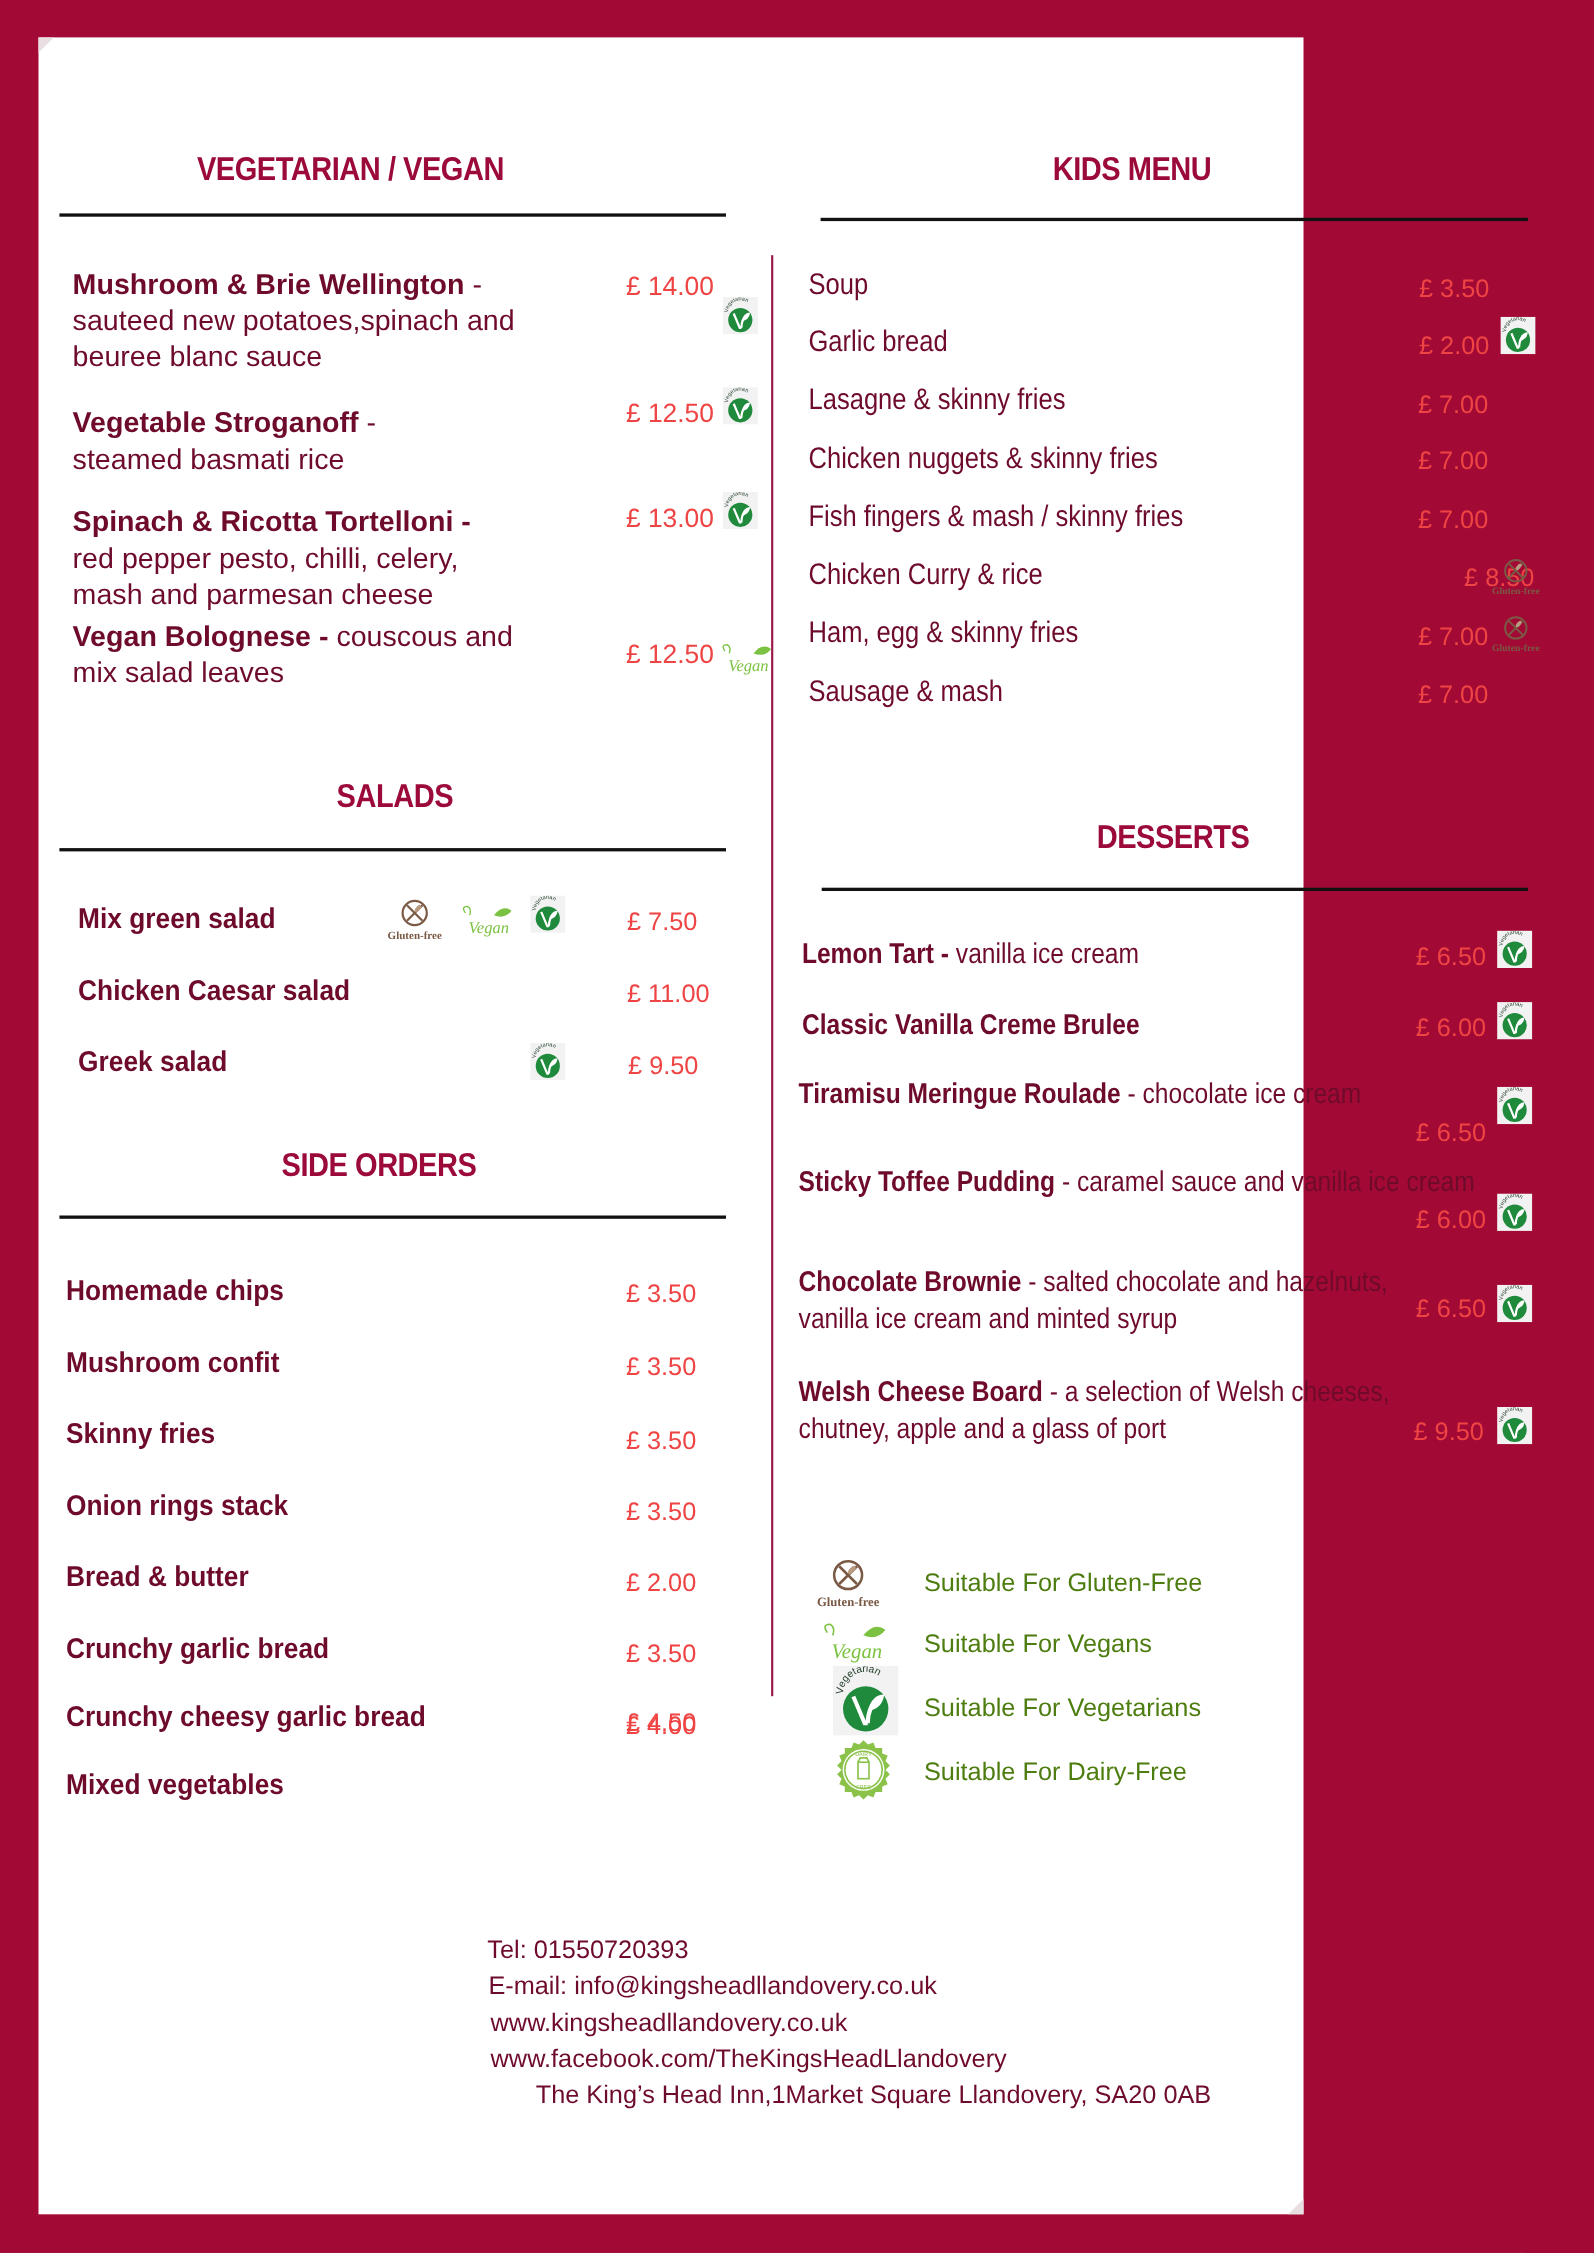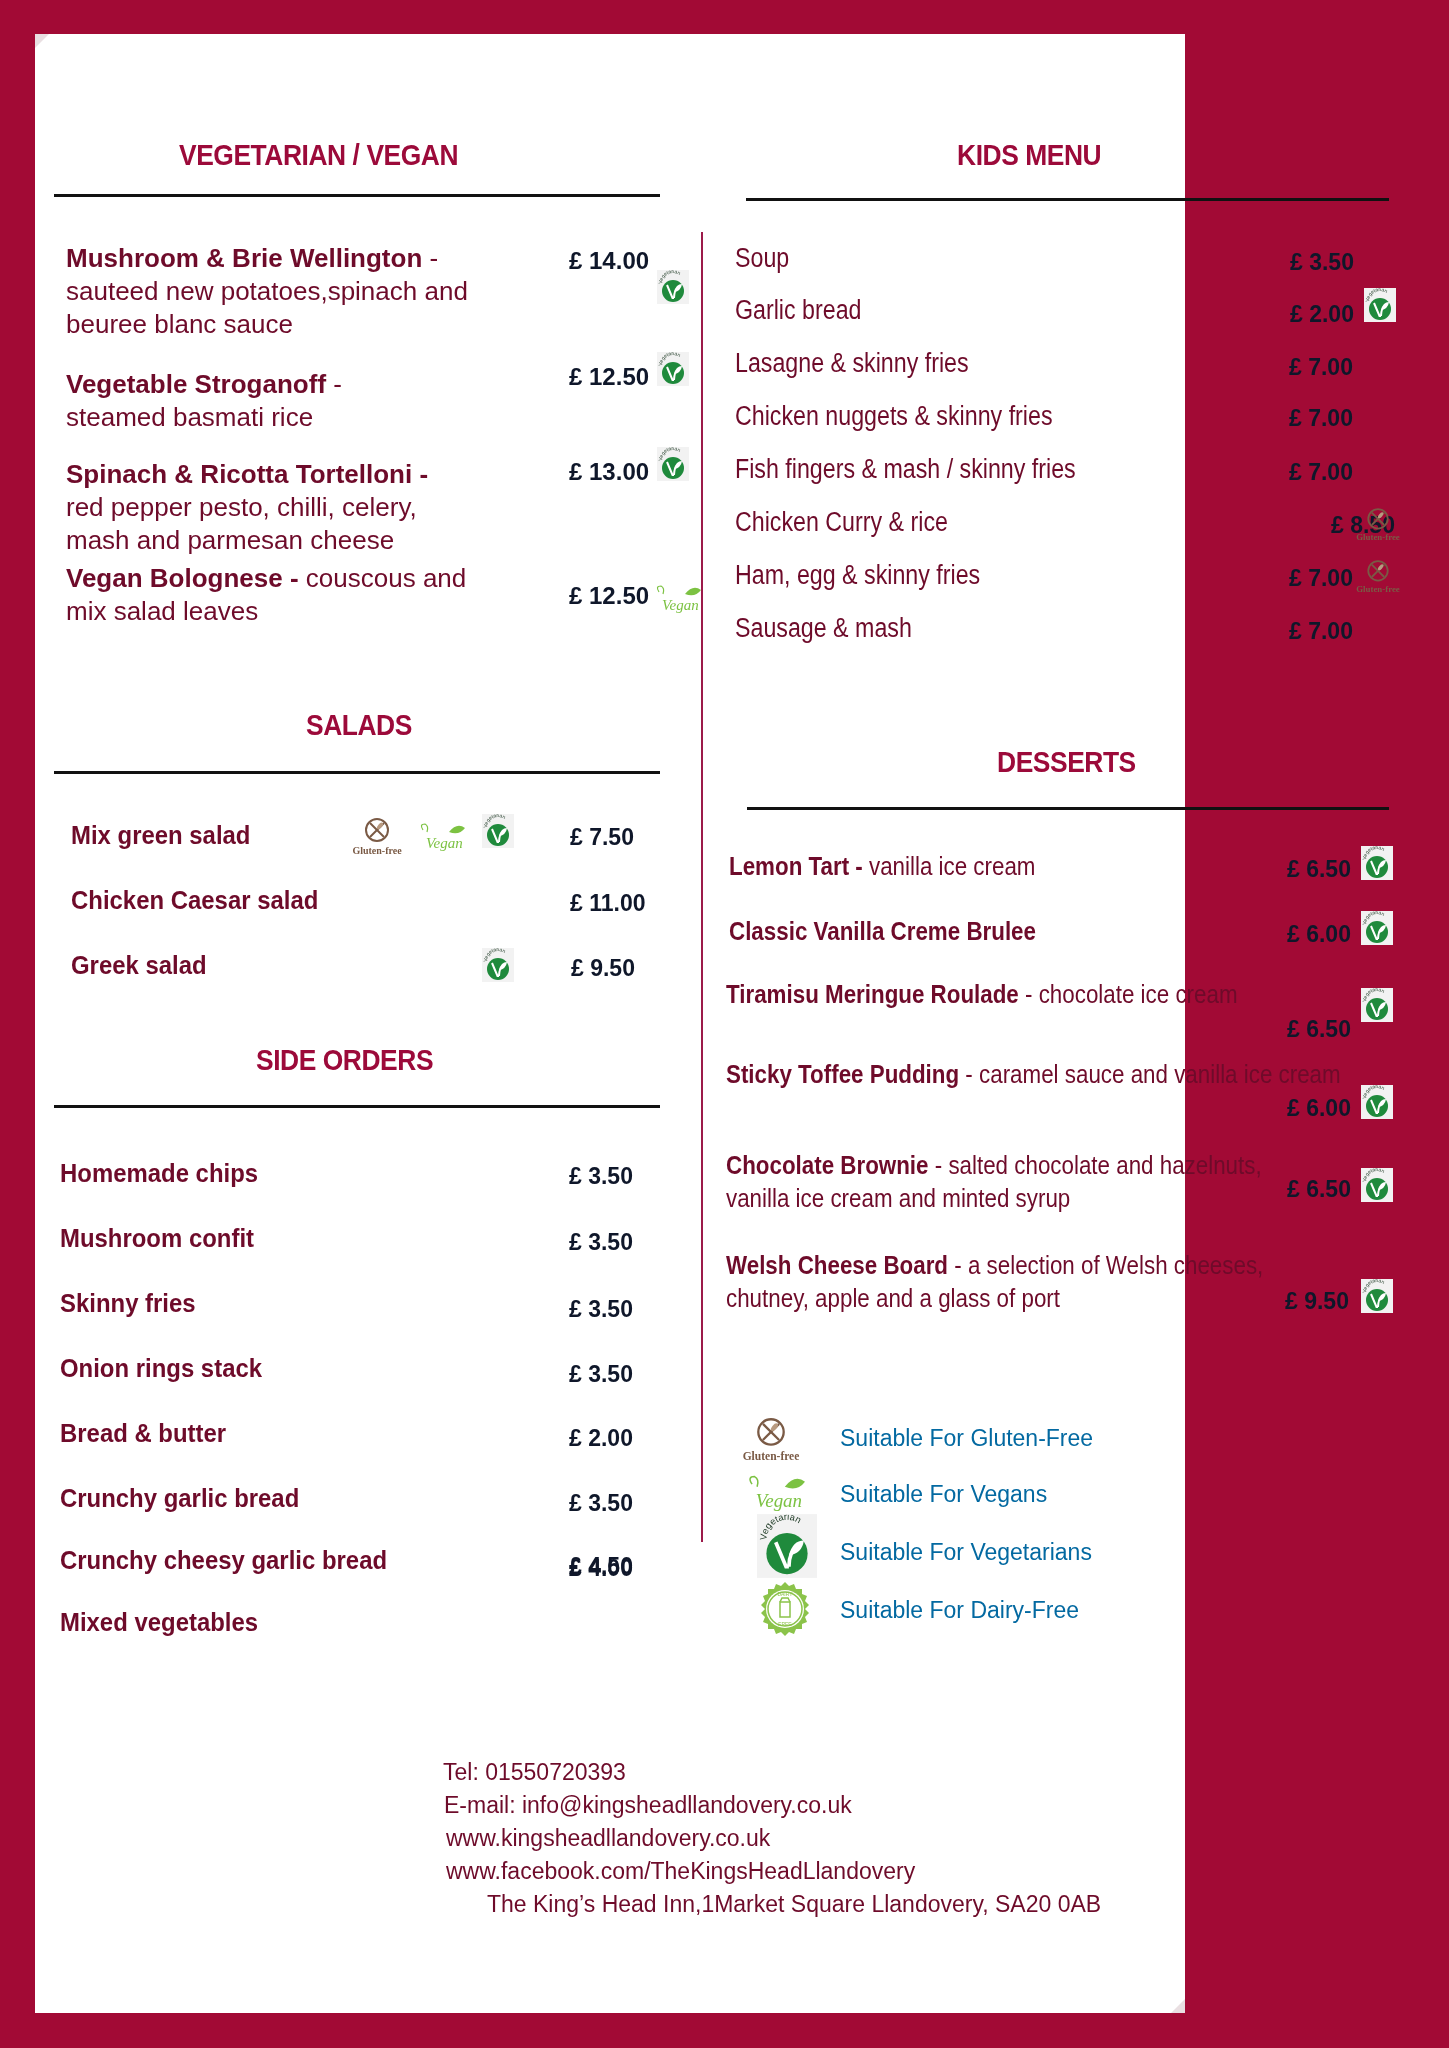--- a/index.html
+++ b/index.html
@@ -14,36 +14,36 @@
   .corner-br { right: 0; bottom: 0; border-bottom: 14px solid #e9dfe2; border-left: 14px solid transparent; }
   .heading {
     position: absolute; color: #9c0a3a; font-weight: bold; font-size: 30px;
     letter-spacing: -0.5px; transform: scaleX(0.88); transform-origin: left top; white-space: nowrap;
   }
   .rule { position: absolute; height: 3px; background: #111; }
   .vdivider { position: absolute; left: 701px; top: 232px; width: 2px; height: 1310px; background: #9c1a4a; }
 
   .item-name { color: #6e0b2a; font-weight: bold; }
   .item-desc { color: #6e0b2a; font-weight: normal; }
-  .price { position: absolute; color: #0f172a; font-weight: bold; white-space: nowrap; }
+  .price { position: absolute; color: #ef4444; font-weight: normal; white-space: nowrap; }
 
   .veg-block { position: absolute; font-size: 26px; line-height: 33px; color: #6e0b2a; width: 470px; }
   .salad-name, .side-name { position: absolute; font-size: 26px; font-weight: bold; color: #6e0b2a; white-space: nowrap; transform: scaleX(0.92); transform-origin: left top; }
   .kids-name { position: absolute; font-size: 27px; color: #6e0b2a; white-space: nowrap; transform: scaleX(0.86); transform-origin: left top; }
   .dessert { position: absolute; font-size: 26px; line-height: 33px; color: #6e0b2a; white-space: nowrap; transform: scaleX(0.86); transform-origin: left top; }
   .price-sm { font-size: 23px; }
   .price-kids { font-size: 23px; }
 
   .icon { position: absolute; display: inline-block; }
   .veg-icon { width: 32px; height: 34px; }
   .gf-icon { width: 52px; height: 42px; }
   .vegan-icon { width: 46px; height: 30px; }
   .df-icon { width: 58px; height: 58px; }
 
-  .legend-label { position: absolute; font-size: 23px; color: #0369a1; white-space: nowrap; }
+  .legend-label { position: absolute; font-size: 23px; color: #4d7c0f; white-space: nowrap; }
   .contact { position: absolute; left: 408px; font-size: 23px; color: #6e0b2a; white-space: nowrap; line-height: 33px; }
 </style>
 </head>
 <body>
 
 <svg width="0" height="0" style="position:absolute">
   <defs>
     <symbol id="sym-veg" viewBox="0 0 32 34">
       <rect x="0" y="0" width="32" height="34" fill="#f2f2f2"></rect>
       <path id="vegarc" d="M5 14 A11 11 0 0 1 27 14" fill="none"></path>

